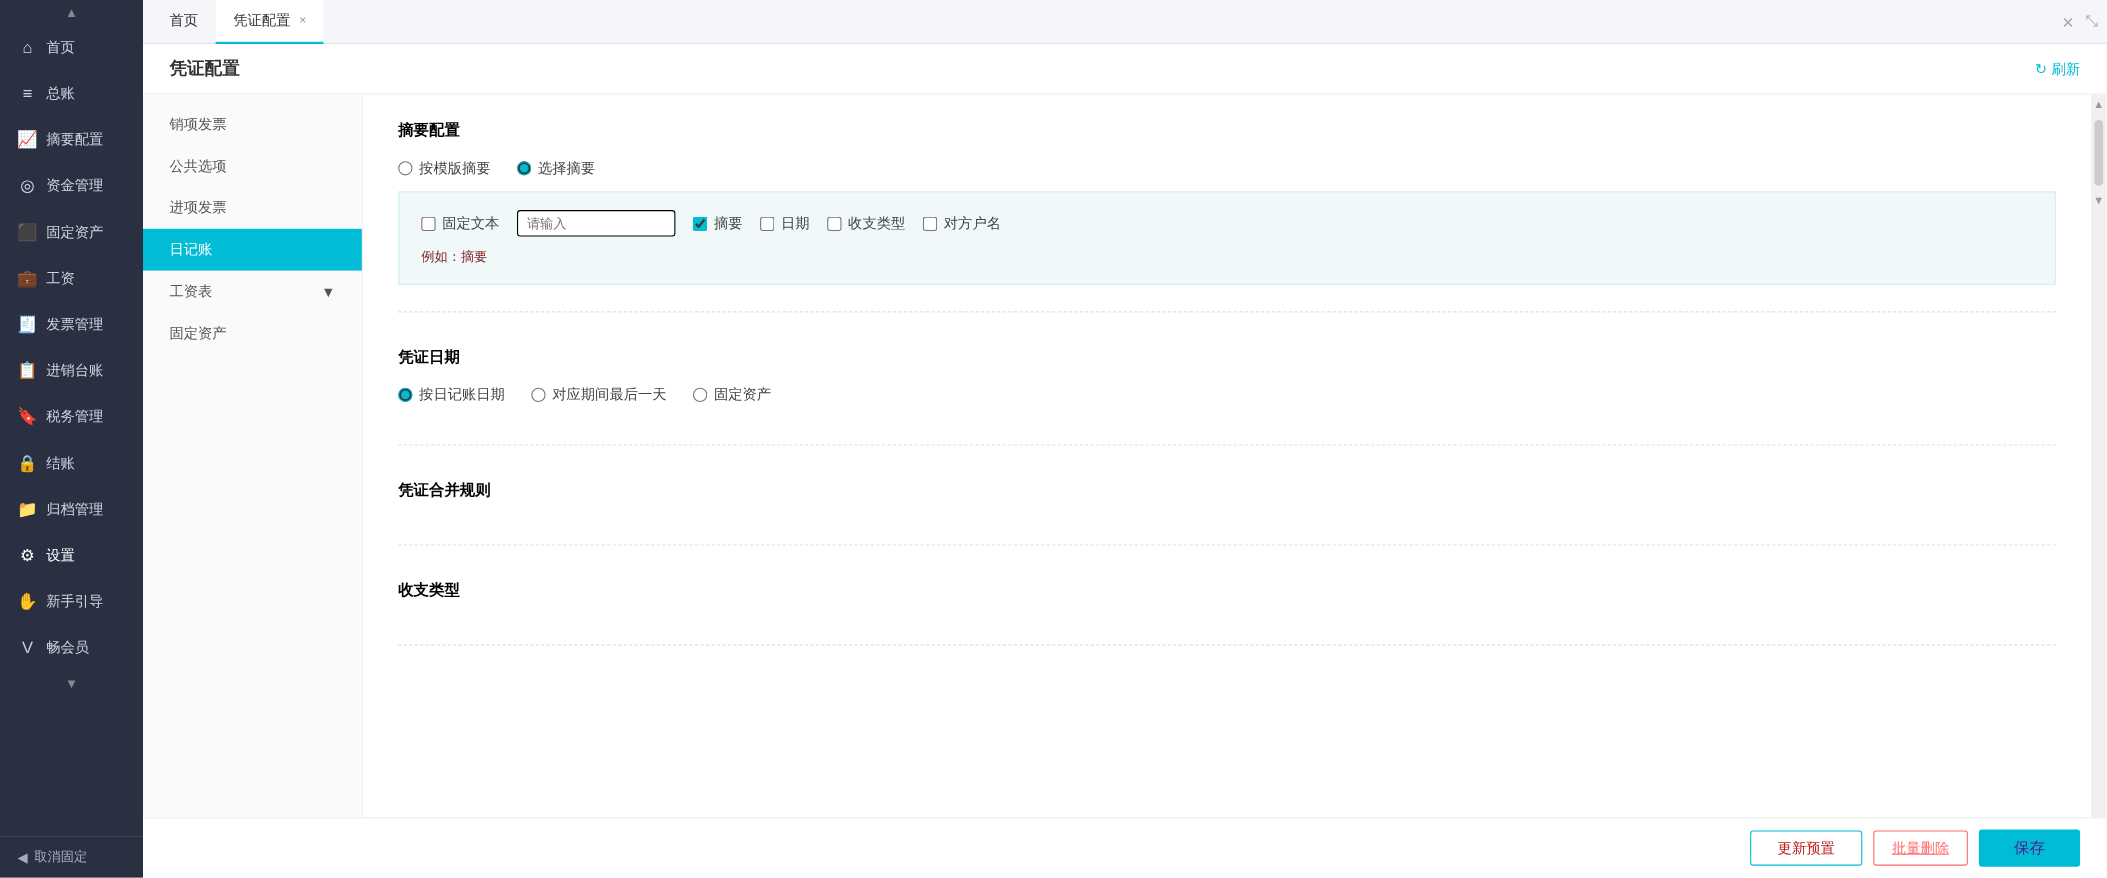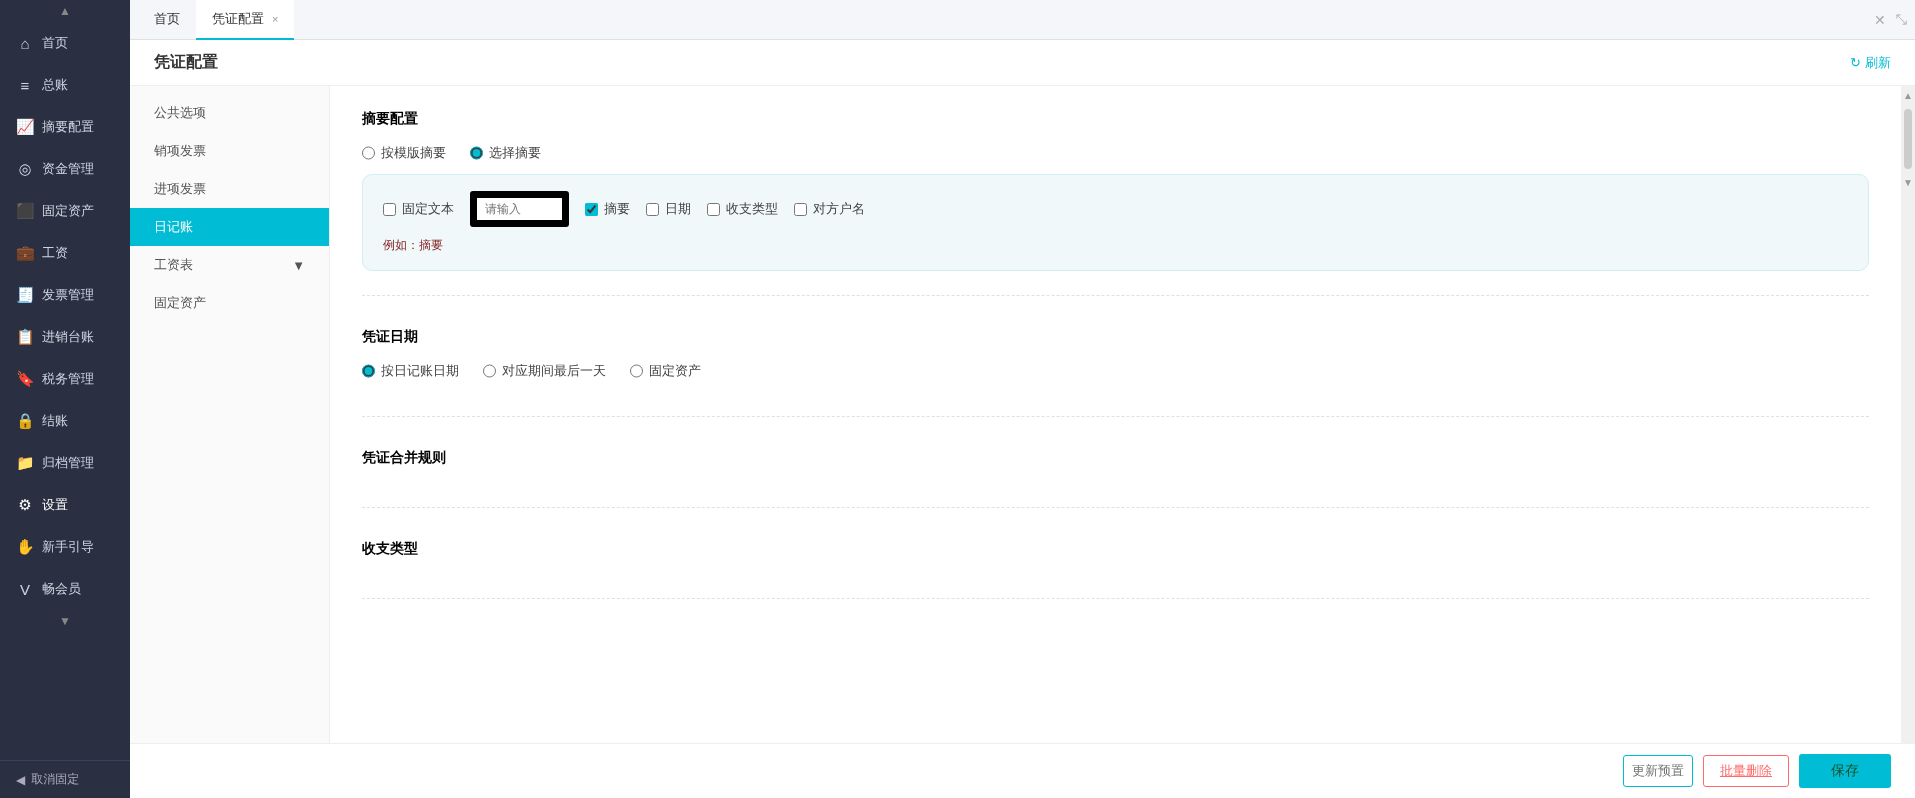--- a/index.html
+++ b/index.html
@@ -190,21 +190,21 @@
     }
     .radio-item input[type="radio"] {
       accent-color: #00bcd4;
       cursor: pointer;
     }
 
     
     .abstract-box {
       background: #f0f8fa;
       border: 1px solid #d0eef3;
-      border-radius: 10px;
+      border-radius: 0;
       padding: 16px 20px;
       margin-top: 8px;
     }
     .abstract-row {
       display: flex;
       align-items: center;
       gap: 16px;
       flex-wrap: wrap;
     }
     .checkbox-item {
@@ -212,26 +212,26 @@
       align-items: center;
       gap: 6px;
       cursor: pointer;
       color: #444;
     }
     .checkbox-item input[type="checkbox"] {
       accent-color: #00bcd4;
       cursor: pointer;
     }
     .abstract-text-input {
-      border: 7px solid #000000;
+      border: 1px solid #000000;
       border-radius: 3px;
       padding: 4px 8px;
       font-size: 12px;
       color: #999;
-      width: 99px;
+      width: 144px;
       outline: none;
     }
     .abstract-example {
       margin-top: 10px;
       color: #7f1d1d;
       font-size: 12px;
     }
 
     
     .bottom-bar {
@@ -239,40 +239,40 @@
       border-top: 1px solid #eee;
       padding: 10px 24px;
       display: flex;
       justify-content: flex-end;
       align-items: center;
       gap: 10px;
       flex-shrink: 0;
     }
     .btn-update-preview {
       border: 1px solid #00bcd4;
-      color: #737373;
+      color: #b91c1c;
       background: #fff;
-      padding: 6px 8px;
+      padding: 6px 24px;
       border-radius: 3px;
       cursor: pointer;
       font-size: 13px;
     }
     .btn-batch-delete {
       border: 1px solid #ff6b6b;
       color: #ff6b6b;
       background: #fff;
       padding: 6px 16px;
       border-radius: 3px;
       cursor: pointer;
       font-size: 13px;
       text-decoration: underline;
     }
     .btn-save {
       background: #00bcd4;
-      color: #14532d;
+      color: #4c1d95;
       border: none;
       padding: 8px 32px;
       border-radius: 3px;
       cursor: pointer;
       font-size: 14px;
     }
 
     
     .right-content::-webkit-scrollbar { width: 6px; }
     .right-content::-webkit-scrollbar-thumb { background: #ccc; border-radius: 3px; }
@@ -394,24 +394,24 @@
     <div class="refresh-btn">
       <span>↻</span>
       <span>刷新</span>
     </div>
   </div>
 
   <div class="content-layout">
 
     <div class="left-menu">
       <div class="left-menu-item">
+        <span>销项发票</span>
+      </div>
+      <div class="left-menu-item">
         <span>公共选项</span>
-      </div>
-      <div class="left-menu-item">
-        <span>销项发票</span>
       </div>
       <div class="left-menu-item">
         <span>进项发票</span>
       </div>
       <div class="left-menu-item active">
         <span>日记账</span>
       </div>
       <div class="left-menu-item">
         <span>工资表</span>
         <span>▼</span>

